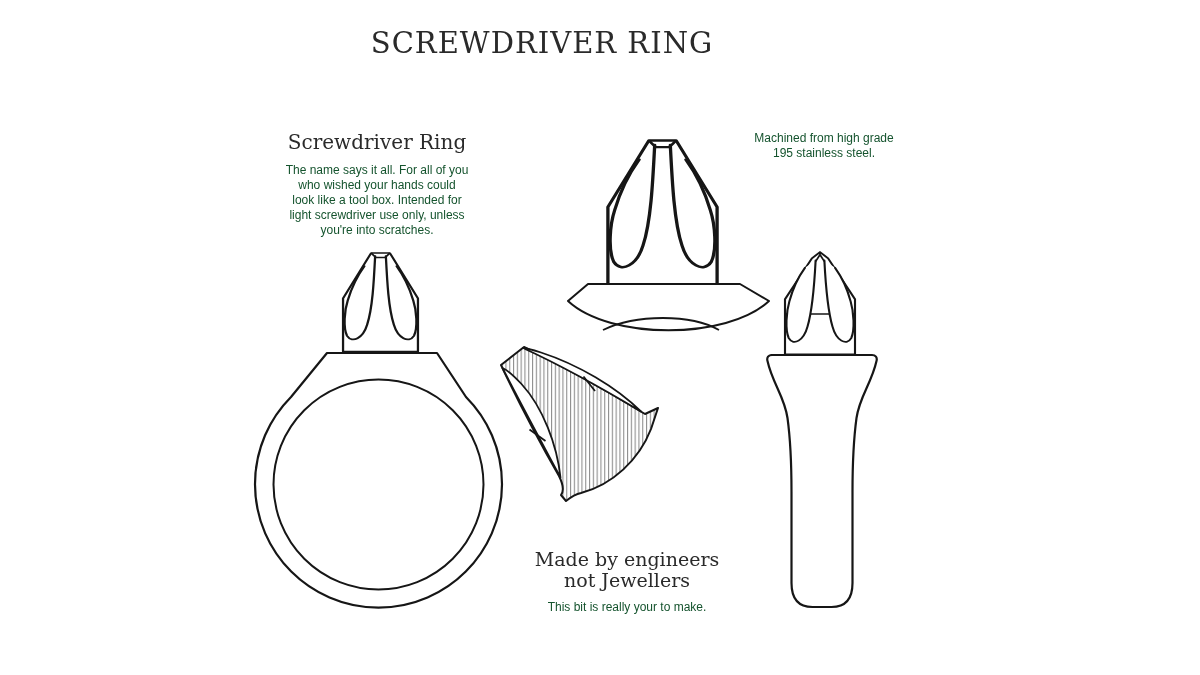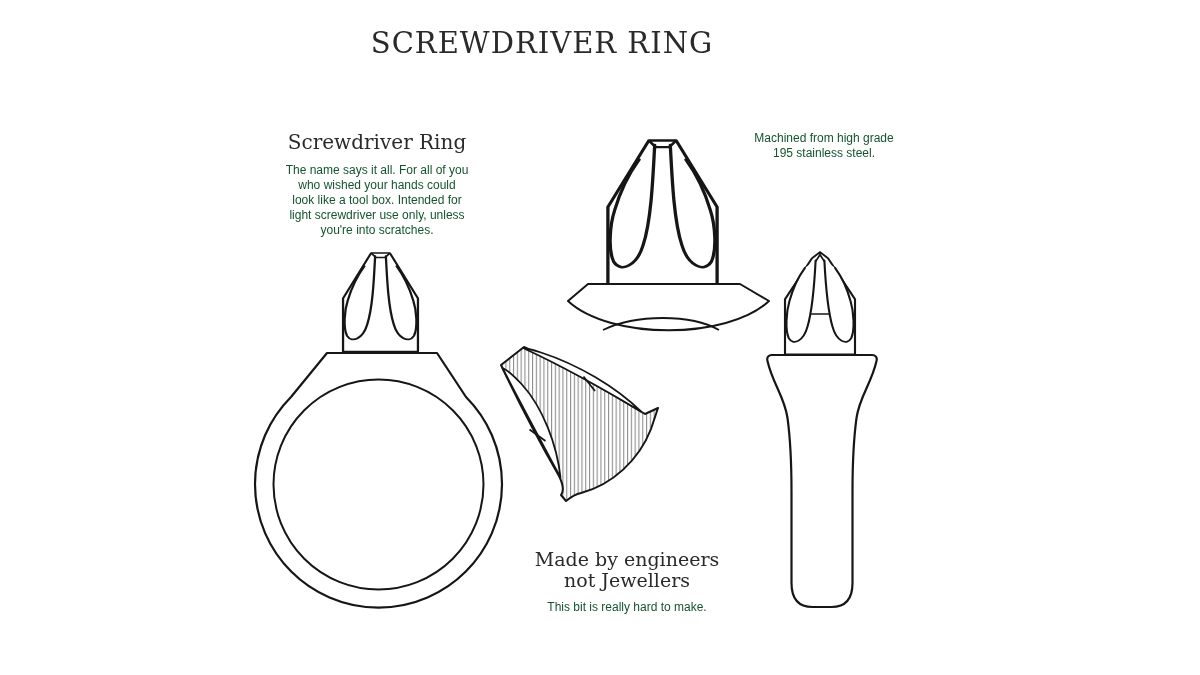--- a/index.html
+++ b/index.html
@@ -35,21 +35,21 @@
   </div>
 
   <div class="block material">
     <p>Machined from high grade
 195 stainless steel.</p>
   </div>
 
   <div class="block makers">
     <h2>Made by engineers
 not Jewellers</h2>
-    <p>This bit is really hard to make.</p>
+    <p>This bit is really your to make.</p>
   </div>
 
   <svg class="fig" style="left:250px;top:248px" width="258" height="366" viewBox="250 248 258 366">
     <defs>
       <symbol id="bit-front" viewBox="0 0 80 100" preserveAspectRatio="none">
         <path d="M33,1 L47,1 L68,46 L68,98.5 L12,98.5 L12,46 Z" fill="#ffffff" stroke="#161616" stroke-width="1.7" stroke-linejoin="round"></path>
         <path d="M36,4 C35,30 34,56 30,72 C27,85 19,91 15,83 C12,75 13,58 15.5,48 C18,37 22.5,24 28,14" fill="#ffffff" stroke="#161616" stroke-width="1.7" stroke-linecap="round"></path>
         <path d="M44,4 C45,30 46,56 50,72 C53,85 61,91 65,83 C68,75 67,58 64.5,48 C62,37 57.5,24 52,14" fill="#ffffff" stroke="#161616" stroke-width="1.7" stroke-linecap="round"></path>
         <path d="M33,1 L36.5,5.5 L43.5,5.5 L47,1" fill="none" stroke="#161616" stroke-width="1.5"></path>
       </symbol>

